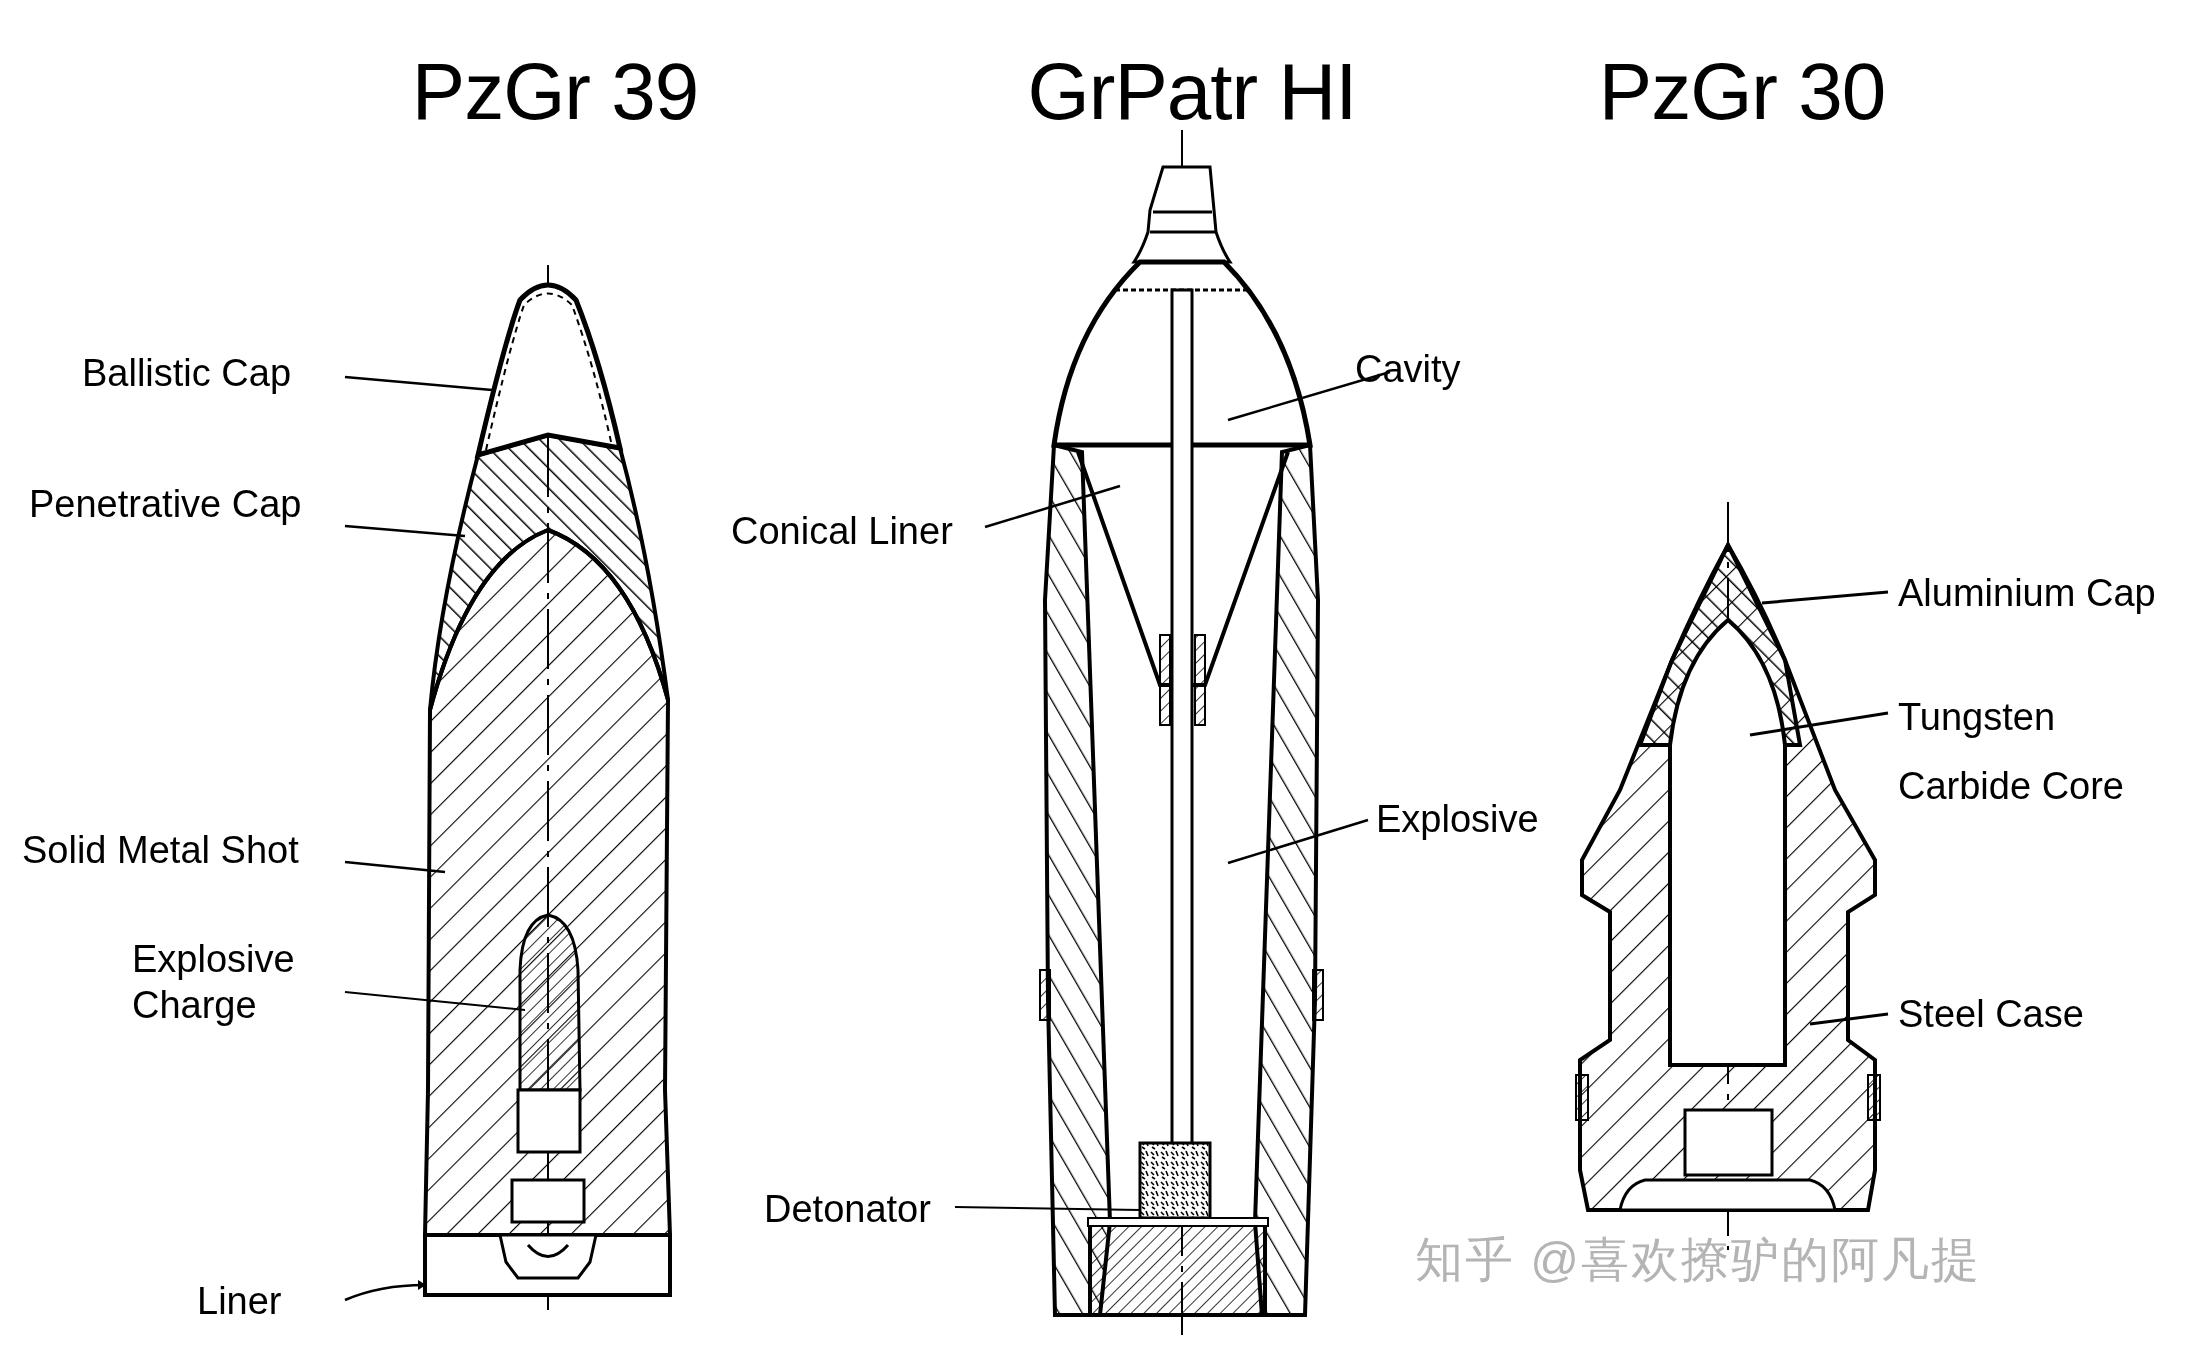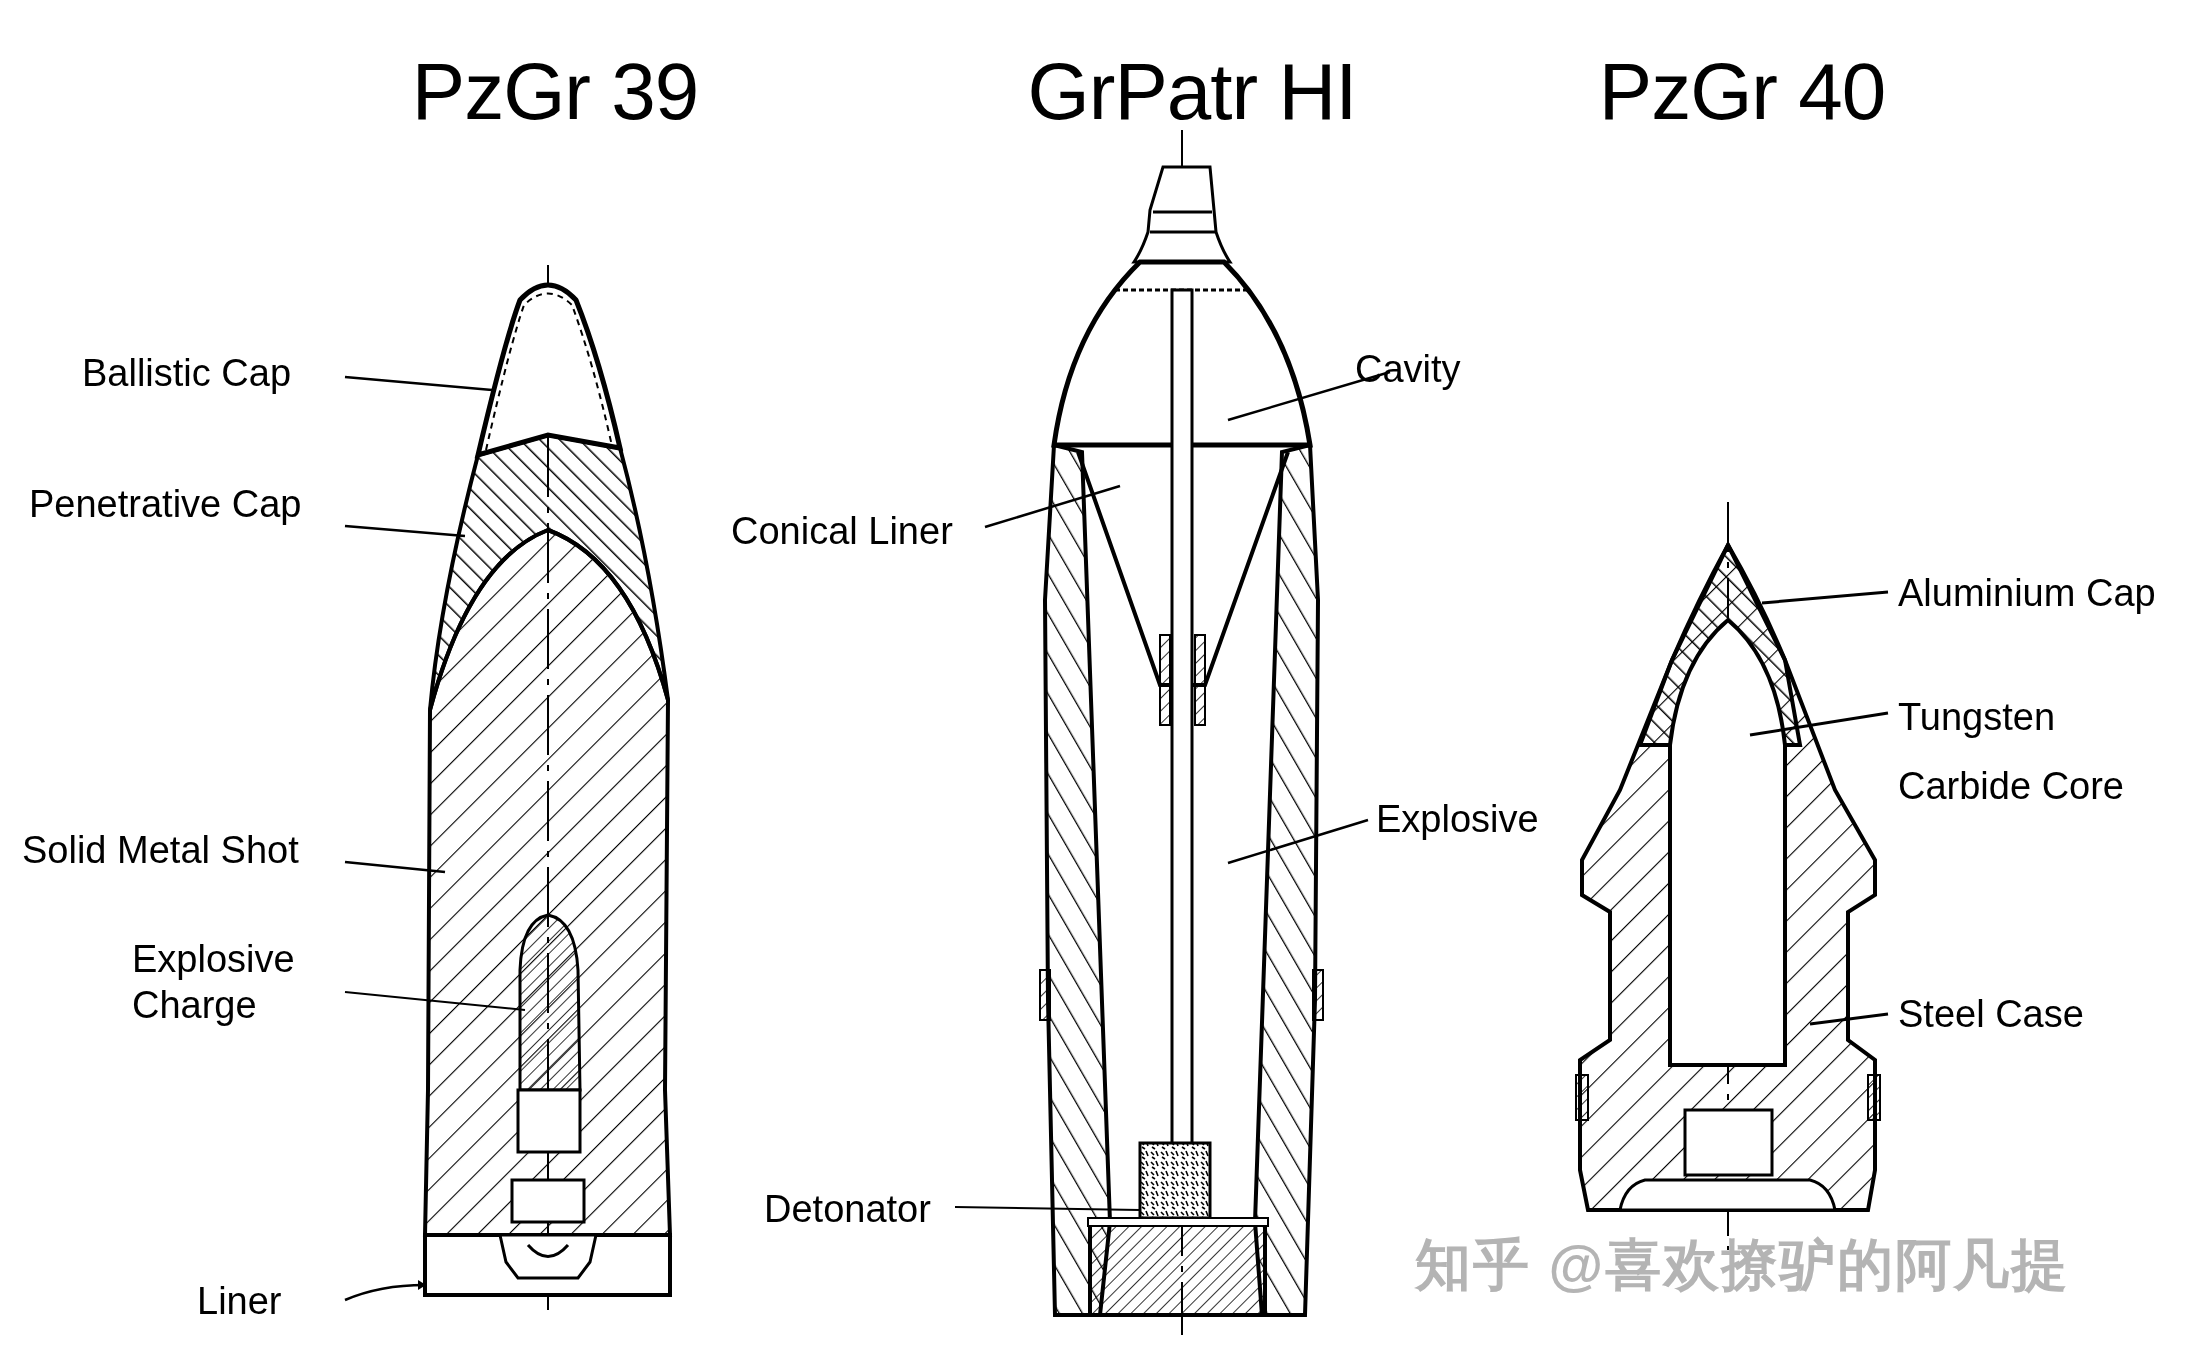--- a/index.html
+++ b/index.html
@@ -2,29 +2,29 @@
 <html><head>
 <meta charset="utf-8">
 <style>
   html, body { margin: 0; padding: 0; background: #ffffff; }
   body { width: 2201px; height: 1355px; position: relative; overflow: hidden;
          font-family: "Liberation Sans", "DejaVu Sans", sans-serif; color: #000; }
   .title { position: absolute; font-size: 80px; line-height: 1; white-space: nowrap;
            transform: translateX(-50%); letter-spacing: -1px; }
   .label { position: absolute; font-size: 38px; line-height: 46px; white-space: nowrap; }
   svg.drawing { position: absolute; left: 0; top: 0; }
-  .watermark { position: absolute; font-size: 56px; color: #b4b4b4; white-space: nowrap;
-               font-weight: bold; letter-spacing: 2px; }
+  .watermark { position: absolute; font-size: 48px; color: #b4b4b4; white-space: nowrap;
+               font-weight: normal; letter-spacing: 2px; }
 </style>
 </head>
 <body>
 
 <div class="title" style="left:555px; top:52px;">PzGr 39</div>
 <div class="title" style="left:1192px; top:52px;">GrPatr HI</div>
-<div class="title" style="left:1742px; top:52px;">PzGr 40</div>
+<div class="title" style="left:1742px; top:52px;">PzGr 30</div>
 
 <svg class="drawing" width="2201" height="1355" viewBox="0 0 2201 1355">
   <defs>
     <pattern id="hatchR" width="22" height="22" patternUnits="userSpaceOnUse" patternTransform="rotate(45)">
       <line x1="0" y1="0" x2="0" y2="22" stroke="#000" stroke-width="2.2"></line>
     </pattern>
     <pattern id="hatchL" width="14" height="14" patternUnits="userSpaceOnUse" patternTransform="rotate(-45)">
       <line x1="0" y1="0" x2="0" y2="14" stroke="#000" stroke-width="3"></line>
     </pattern>
     <pattern id="hatchFine" width="9" height="9" patternUnits="userSpaceOnUse" patternTransform="rotate(45)">

